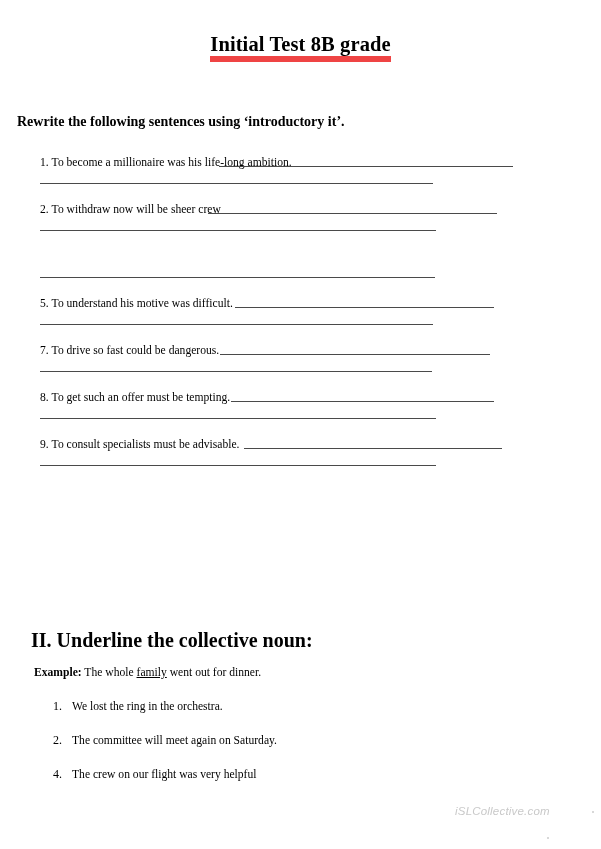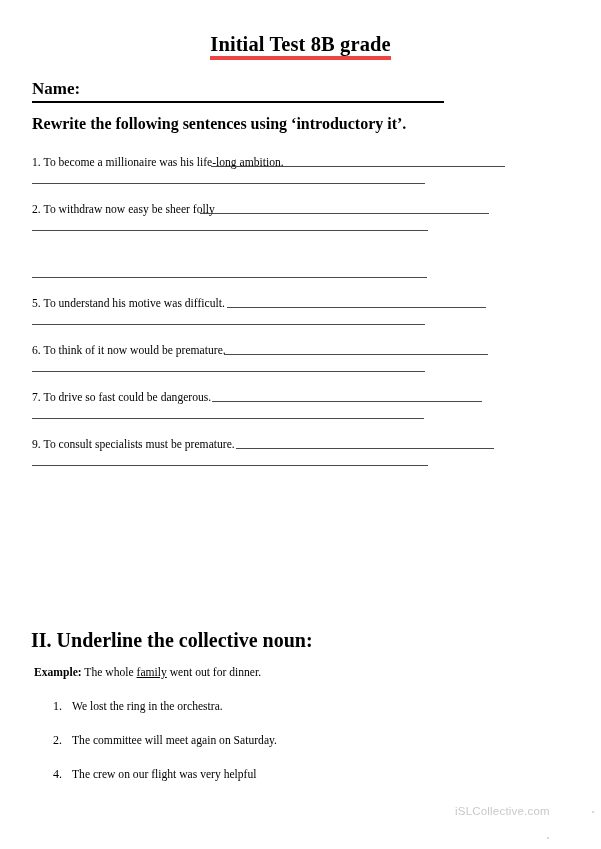--- a/index.html
+++ b/index.html
@@ -29,21 +29,21 @@
     top: 33px;
     left: 0;
     width: 601px;
     text-align: center;
     font-size: 20.5px;
     font-weight: bold;
     letter-spacing: 0.1px;
     line-height: 1.15;
   }
   .doc-title span.tt {
-    border-bottom: 4px solid #ef4444;
+    border-bottom: 6px solid #ef4444;
     padding-bottom: 1px;
   }
 
   
   .name-row {
     position: absolute;
     top: 79px;
     left: 32px;
     width: 412px;
     height: 22px;
@@ -53,36 +53,37 @@
     font-size: 17px;
     font-weight: bold;
     line-height: 20px;
     display: inline-block;
   }
 
   
   .instruction {
     position: absolute;
     top: 114px;
-    left: 32px;
-    font-size: 16px;
+    left: 17px;
+    font-size: 14px;
     font-weight: bold;
     line-height: 1.2;
   }
 
   
   .ex-list {
     position: absolute;
     top: 152px;
     left: 32px;
     width: 540px;
   }
   .ex-item {
     position: relative;
     height: 47px;
+    margin-left: 8px;
   }
   .ex-line1 {
     position: relative;
     height: 17px;
     white-space: nowrap;
   }
   .ex-text {
     font-size: 11.6px;
     line-height: 15px;
     display: inline;
@@ -148,20 +149,21 @@
   
   .watermark {
     position: absolute;
     top: 805px;
     left: 455px;
     font-family: "Liberation Sans", "DejaVu Sans", sans-serif;
     font-size: 11.5px;
     color: #c9c9c9;
     letter-spacing: 0.2px;
     user-select: none;
+    font-style: italic;
   }
   .wm-dot1 {
     position: absolute;
     top: 811px;
     left: 592px;
     width: 2px; height: 2px;
     background: #d8d8d8;
   }
   .wm-dot2 {
     position: absolute;
@@ -173,52 +175,49 @@
 </style>
 </head>
 <body>
 
 <div class="page">
 
   <div class="doc-title">
     <span class="tt">Initial Test 8B grade</span>
   </div>
 
-  <div class="name-row">
-    <span class="name-label">Name:</span>
-  </div>
 
   <div class="instruction">Rewrite the following sentences using ‘introductory it’.</div>
 
   <div class="ex-list">
       <div class="ex-item">
         <div class="ex-line1"><span class="ex-text">1.</span><span class="ex-text">&nbsp;</span><span class="ex-text">To become a millionaire was his life-long ambition.</span><div class="ex-rule" style="left: 179px; width: 294px;"></div></div>
         <div class="ex-line2" style="width: 393px;"></div>
       </div>
       <div class="ex-item">
-        <div class="ex-line1"><span class="ex-text">2.</span><span class="ex-text">&nbsp;</span><span class="ex-text">To withdraw now easy be sheer folly</span><div class="ex-rule" style="left: 168px; width: 289px;"></div></div>
+        <div class="ex-line1"><span class="ex-text">2.</span><span class="ex-text">&nbsp;</span><span class="ex-text">To withdraw now will be sheer crew</span><div class="ex-rule" style="left: 168px; width: 289px;"></div></div>
         <div class="ex-line2" style="width: 396px;"></div>
       </div>
       <div class="ex-item">
         <div class="ex-line2" style="width: 395px;"></div>
       </div>
       <div class="ex-item">
         <div class="ex-line1"><span class="ex-text">5.</span><span class="ex-text">&nbsp;</span><span class="ex-text">To understand his motive was difficult.</span><div class="ex-rule" style="left: 195px; width: 259px;"></div></div>
         <div class="ex-line2" style="width: 393px;"></div>
       </div>
       <div class="ex-item">
-        <div class="ex-line1"><span class="ex-text">6.</span><span class="ex-text">&nbsp;</span><span class="ex-text">To think of it now would be premature.</span><div class="ex-rule" style="left: 192px; width: 264px;"></div></div>
-        <div class="ex-line2" style="width: 393px;"></div>
-      </div>
-      <div class="ex-item">
         <div class="ex-line1"><span class="ex-text">7.</span><span class="ex-text">&nbsp;</span><span class="ex-text">To drive so fast could be dangerous.</span><div class="ex-rule" style="left: 180px; width: 270px;"></div></div>
         <div class="ex-line2" style="width: 392px;"></div>
       </div>
       <div class="ex-item">
-        <div class="ex-line1"><span class="ex-text">9.</span><span class="ex-text">&nbsp;</span><span class="ex-text">To consult specialists must be premature.</span><div class="ex-rule" style="left: 204px; width: 258px;"></div></div>
+        <div class="ex-line1"><span class="ex-text">8.</span><span class="ex-text">&nbsp;</span><span class="ex-text">To get such an offer must be tempting.</span><div class="ex-rule" style="left: 191px; width: 263px;"></div></div>
+        <div class="ex-line2" style="width: 396px;"></div>
+      </div>
+      <div class="ex-item">
+        <div class="ex-line1"><span class="ex-text">9.</span><span class="ex-text">&nbsp;</span><span class="ex-text">To consult specialists must be advisable.</span><div class="ex-rule" style="left: 204px; width: 258px;"></div></div>
         <div class="ex-line2" style="width: 396px;"></div>
       </div>
     </div>
 
   <div class="sec2-heading">II. Underline the collective noun:</div>
 
   <div class="sec2-example">
     <b>Example:</b><span> The whole </span><u>family</u><span> went out for dinner.</span>
   </div>
 

